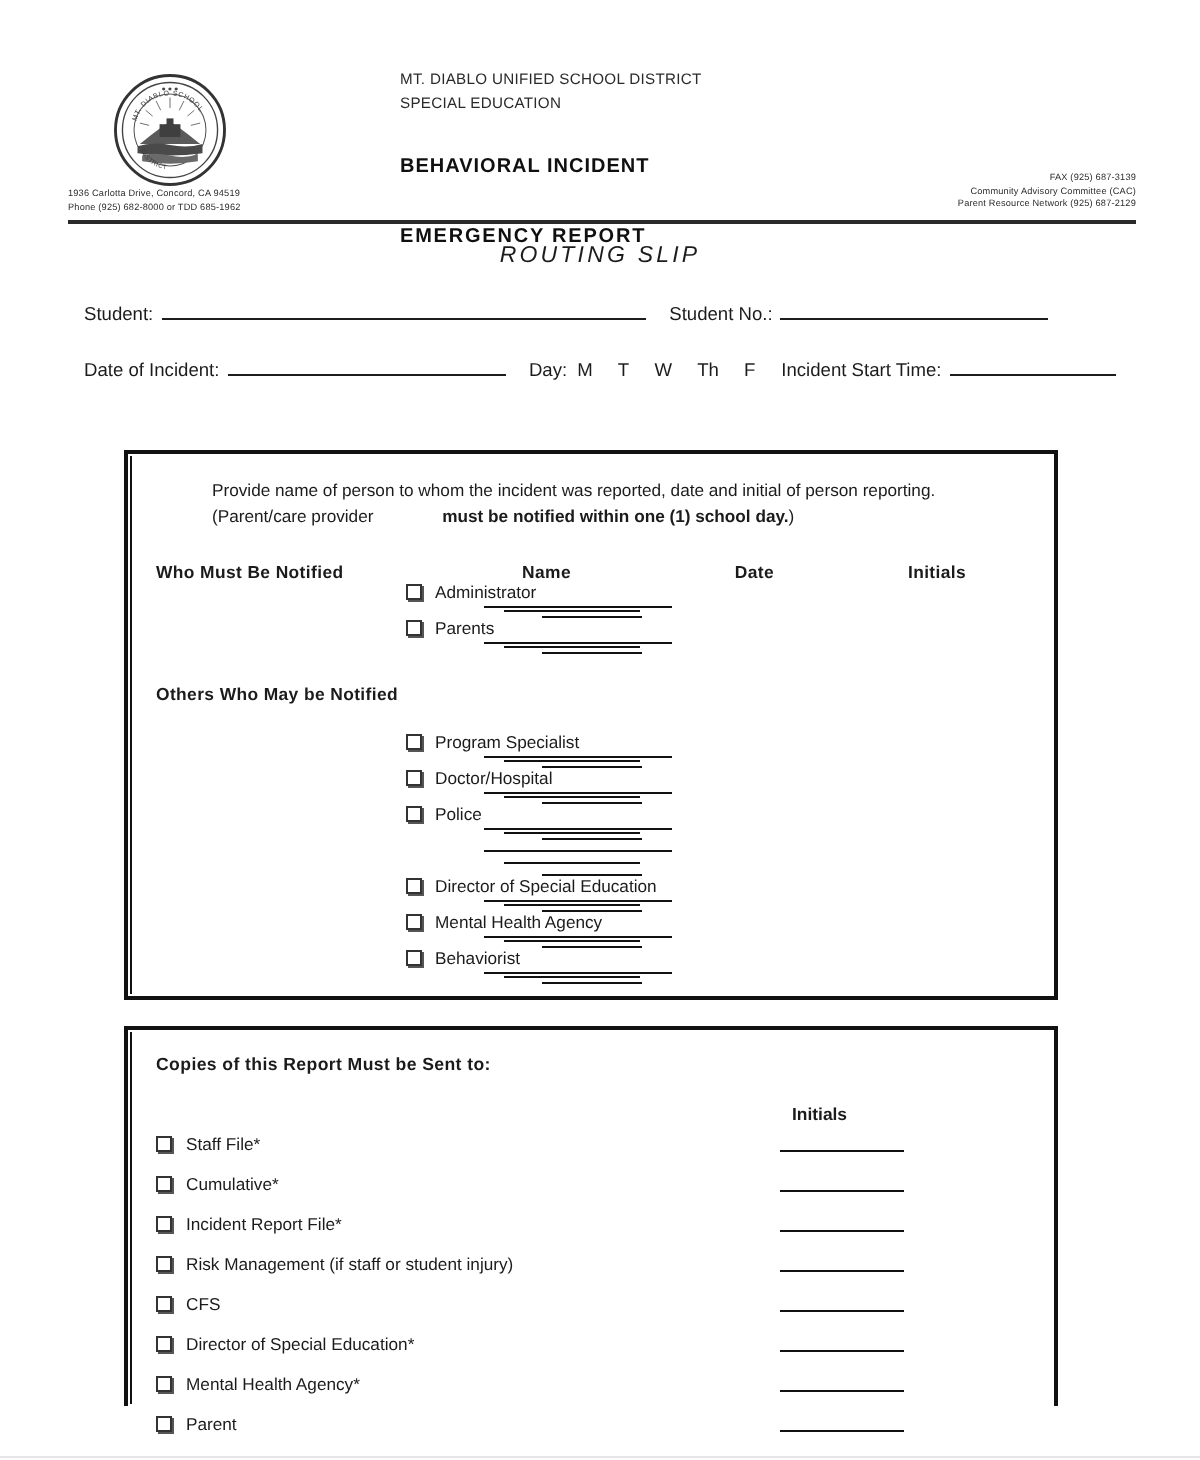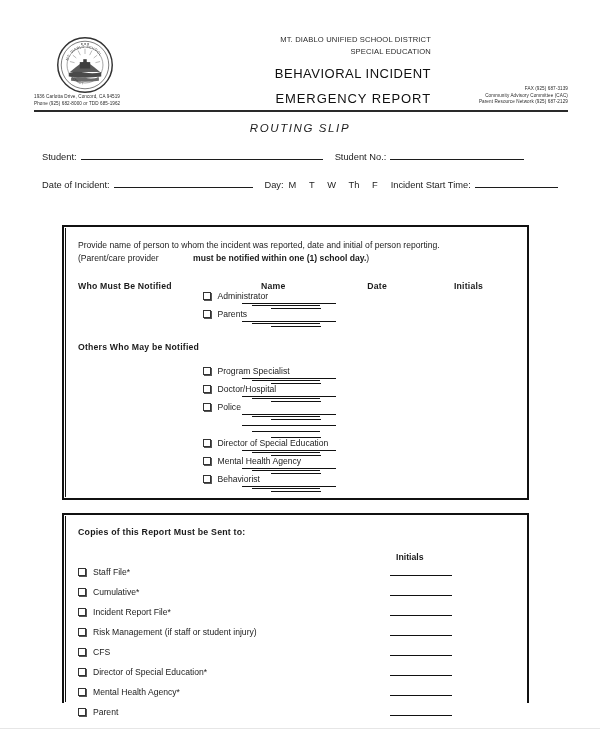--- a/index.html
+++ b/index.html
@@ -48,38 +48,38 @@
     left: 2px;
     top: 60px;
     width: 165px;
     font-size: 4.6px;
     line-height: 6.6px;
     color: #2b2b2b;
     letter-spacing: 0.1px;
   }
   .center-block {
     position: absolute;
-    left: 149px;
+    left: 168px;
     top: 0px;
     width: 250px;
-    text-align: right;
+    text-align: left;
   }
   .dist-line {
     font-size: 7.6px;
     line-height: 11.5px;
     letter-spacing: 0.15px;
     color: #2a2a2a;
   }
   .form-title {
-    font-size: 13px;
-    font-weight: normal;
+    font-size: 10px;
+    font-weight: bold;
     line-height: 17px;
     letter-spacing: 0.5px;
     color: #101010;
-    margin-top: 8px;
+    margin-top: 18px;
   }
   .form-title.second { letter-spacing: 0.9px; }
   .addr-right {
     position: absolute;
     right: 0px;
     top: 52px;
     width: 175px;
     text-align: right;
     font-size: 4.6px;
     line-height: 6.6px;
@@ -171,20 +171,21 @@
   .box-inner {
     position: relative;
     padding: 12px 14px 0 14px;
     font-size: 8.6px;
     color: #1b1b1b;
   }
   .intro {
     font-size: 8.6px;
     line-height: 13px;
     color: #1b1b1b;
+    margin-left: 28px;
   }
   .intro b { font-weight: bold; padding-left: 32px; }
 
   .col-head {
     display: flex;
     margin-top: 16px;
     font-weight: bold;
     font-size: 8.7px;
     letter-spacing: 0.2px;
   }

